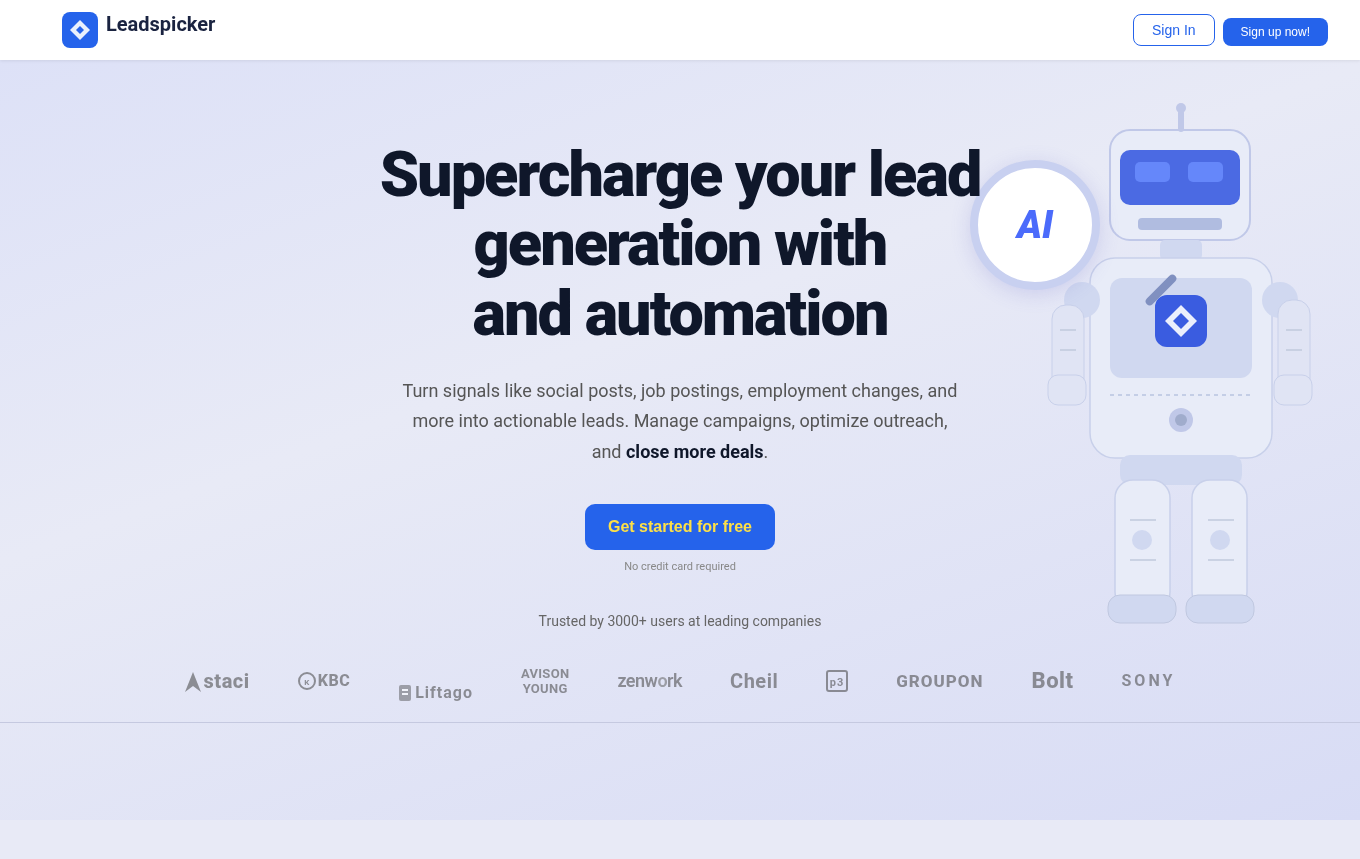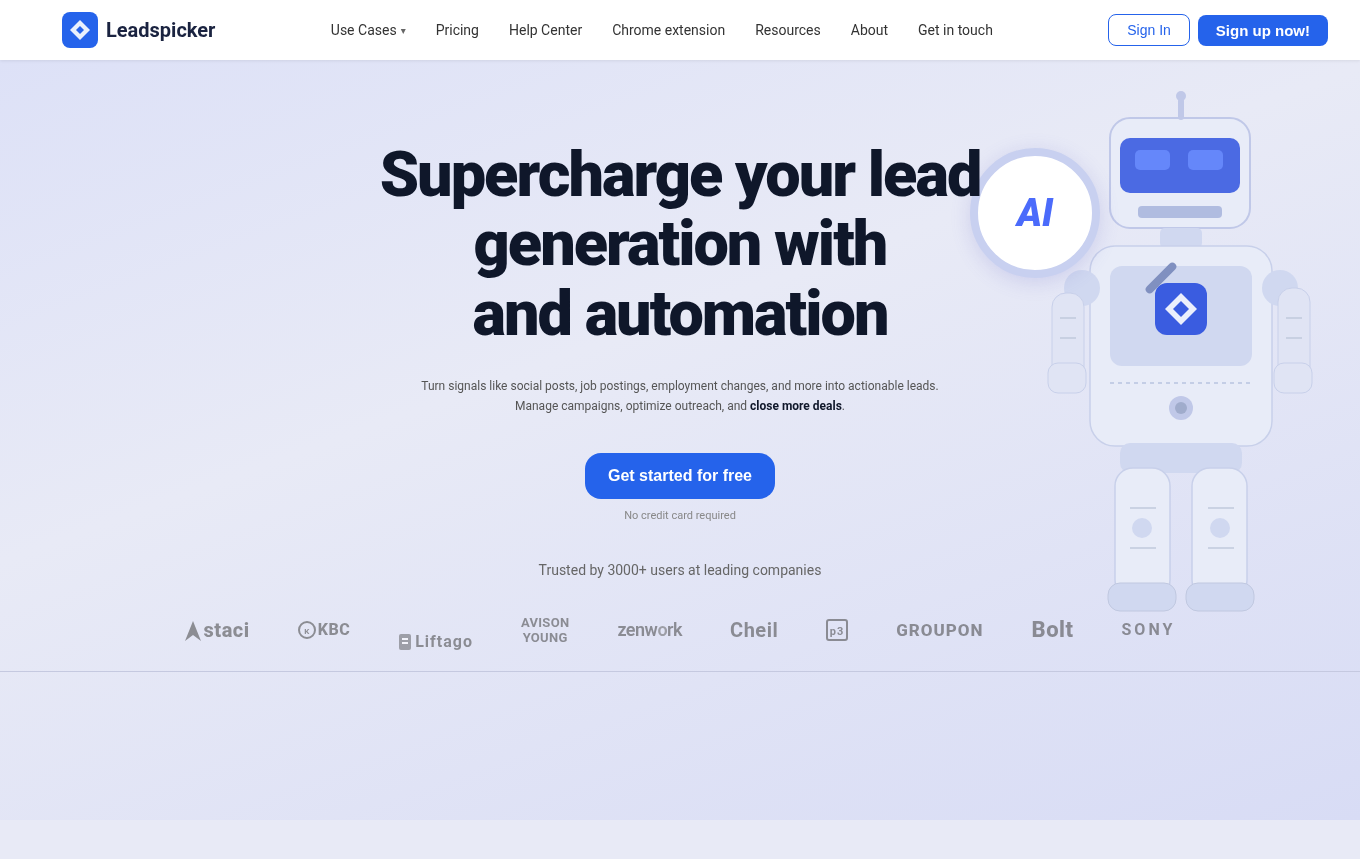--- a/index.html
+++ b/index.html
@@ -17,21 +17,21 @@
       align-items: center;
       justify-content: space-between;
       padding: 0 32px;
       height: 60px;
       box-shadow: 0 1px 3px rgba(0,0,0,0.08);
       position: relative;
       z-index: 10;
     }
     .nav-logo {
       display: flex;
-      align-items: center;
+      align-items: flex-start;
       gap: 8px;
       text-decoration: none;
       padding-left: 30px;
     }
     .nav-logo-icon {
       width: 36px;
       height: 36px;
     }
     .nav-logo-text {
       font-size: 20px;
@@ -74,22 +74,22 @@
       font-size: 14px;
       font-weight: 500;
       cursor: pointer;
     }
     .btn-signup {
       padding: 7px 18px;
       border: none;
       background: #2563eb;
       color: #fff;
       border-radius: 8px;
-      font-size: 15px;
-      font-weight: 700;
+      font-size: 12px;
+      font-weight: 400;
       cursor: pointer;
     }
 
     
     .hero {
       background: linear-gradient(160deg, #dde1f7 0%, #e8eaf6 40%, #d8dcf5 100%);
       min-height: 760px;
       display: flex;
       flex-direction: column;
       align-items: center;
@@ -104,55 +104,55 @@
       position: relative;
     }
     .hero-title {
       font-size: 63px;
       font-weight: 900;
       color: #0f172a;
       line-height: 1.1;
       letter-spacing: -2px;
     }
     .hero-subtitle {
-      font-size: 12px;
+      font-size: 18px;
       color: #555;
       margin-top: 28px;
       line-height: 1.7;
       max-width: 560px;
       margin-left: auto;
       margin-right: auto;
     }
     .hero-subtitle strong {
       color: #0f172a;
     }
     .btn-cta {
       margin-top: 36px;
       display: inline-block;
       padding: 14px 23px;
       background: #2563eb;
-      color: #ffffff;
-      border-radius: 16px;
+      color: #fde047;
+      border-radius: 10px;
       font-size: 16px;
       font-weight: 600;
       cursor: pointer;
       border: none;
       text-decoration: none;
     }
     .no-credit {
       margin-top: 10px;
       font-size: 11px;
       color: #888;
     }
 
     
     .robot-container {
       position: absolute;
       right: 0;
-      top: 28px;
+      top: 40px;
       width: 350px;
       height: 650px;
       z-index: 1;
     }
 
     
     .ai-circle {
       position: absolute;
       right: 260px;
       top: 60px;
@@ -249,44 +249,20 @@
 <nav>
   <a class="nav-logo" href="#">
     <svg class="nav-logo-icon" viewBox="0 0 36 36">
       <rect width="36" height="36" rx="8" fill="#2563eb"></rect>
       <path d="M8 18 L18 8 L28 18 L18 28 Z" fill="white" opacity="0.9"></path>
       <path d="M14 18 L18 14 L22 18 L18 22 Z" fill="#2563eb"></path>
     </svg>
     <span class="nav-logo-text">Leadspicker</span>
   </a>
 
-  <div class="nav-links">
-    <a class="nav-link" href="#">
-      <span>Use Cases</span>
-      <span class="nav-chevron">▾</span>
-    </a>
-    <a class="nav-link" href="#">
-      <span>Pricing</span>
-    </a>
-    <a class="nav-link" href="#">
-      <span>Help Center</span>
-    </a>
-    <a class="nav-link" href="#">
-      <span>Chrome extension</span>
-    </a>
-    <a class="nav-link" href="#">
-      <span>Resources</span>
-    </a>
-    <a class="nav-link" href="#">
-      <span>About</span>
-    </a>
-    <a class="nav-link" href="#">
-      <span>Get in touch</span>
-    </a>
-  </div>
 
   <div class="nav-actions">
     <button class="btn-signin">Sign In</button>
     <button class="btn-signup">Sign up now!</button>
   </div>
 </nav>
 
 <section class="hero">
 
   <div class="robot-container">

